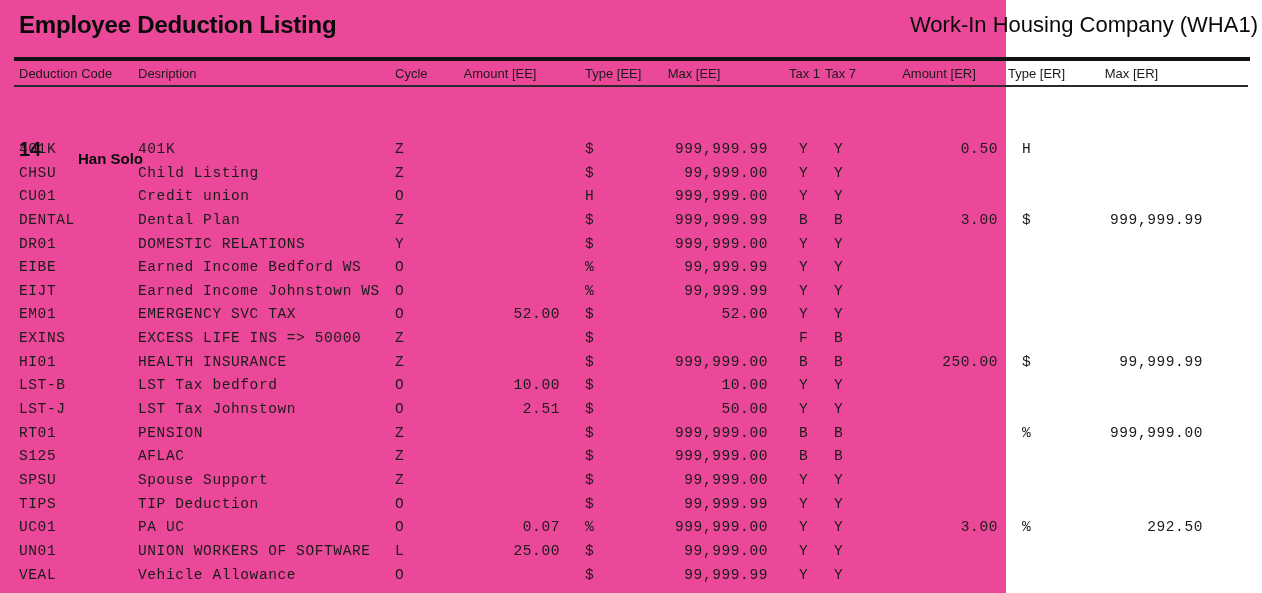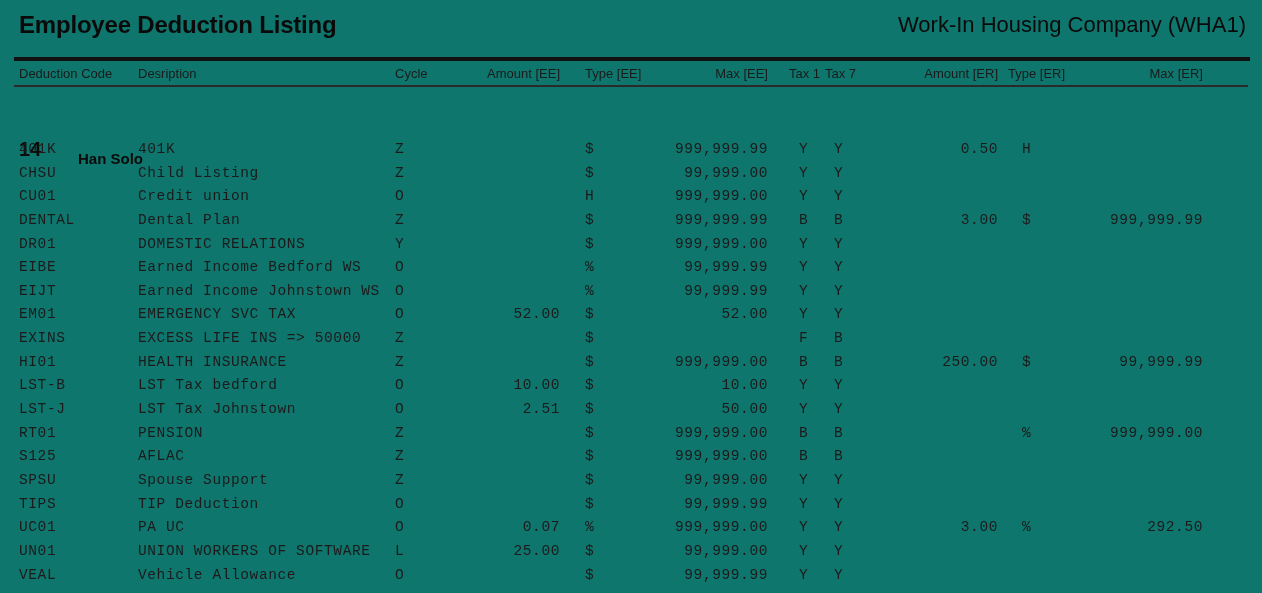--- a/index.html
+++ b/index.html
@@ -9,23 +9,23 @@
   }
   body {
     width: 1262px;
     height: 593px;
     overflow: hidden;
     font-family: "Liberation Sans", sans-serif;
     color: #000000;
   }
   .page {
     position: relative;
-    width: 1262px;
+    width: 1006px;
     height: 593px;
-    background: #0f766e;
+    background: #ec4899;
   }
 
   
   .title-band {
     position: absolute;
     left: 0;
     top: 0;
     width: 1262px;
     height: 57px;
   }
@@ -35,21 +35,21 @@
     top: 11px;
     font-family: "Liberation Sans", sans-serif;
     font-size: 24px;
     font-weight: bold;
     letter-spacing: -0.2px;
     color: #0a0a0a;
     white-space: nowrap;
   }
   .company-name {
     position: absolute;
-    right: 16px;
+    right: 4px;
     top: 12px;
     font-family: "Liberation Sans", sans-serif;
     font-size: 22px;
     font-weight: normal;
     color: #0a0a0a;
     white-space: nowrap;
   }
 
   
   .rule-thick {
@@ -79,21 +79,21 @@
   }
   .col-headers .ch {
     position: absolute;
     top: 5px;
     font-family: "Liberation Sans", sans-serif;
     font-size: 13px;
     font-weight: normal;
     color: #1a1a1a;
     white-space: pre;
   }
-  .ch.r { text-align: right; }
+  .ch.r { text-align: center; }
 
   
   .emp-group {
     position: absolute;
     left: 0;
     top: 114px;
     width: 1262px;
     height: 22px;
   }
   .emp-id {

